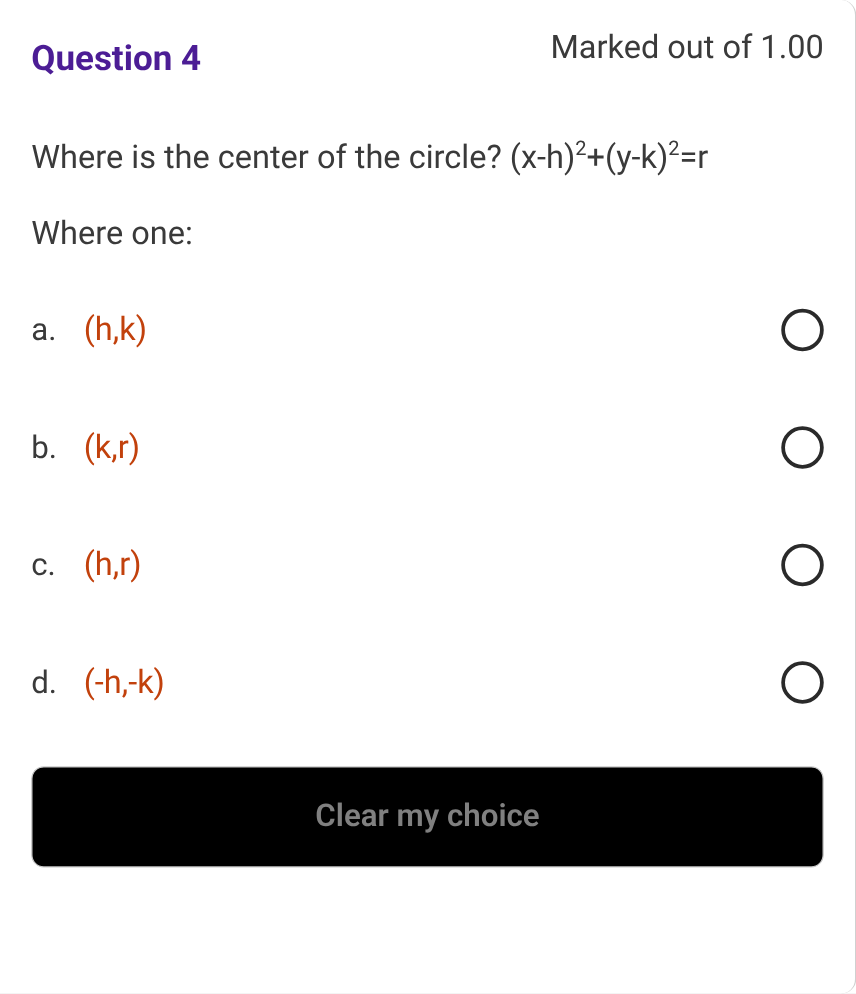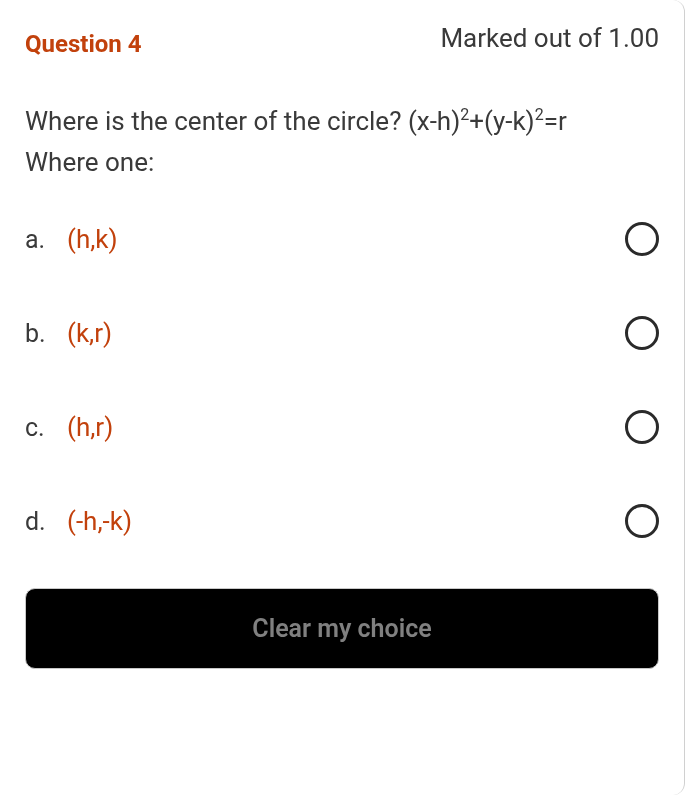--- a/index.html
+++ b/index.html
@@ -17,35 +17,35 @@
       border-right: 1px solid #d0d0d0;
       border-radius: 0 12px 12px 0;
     }
     .header {
       display: flex;
       justify-content: space-between;
       align-items: flex-start;
       margin-bottom: 45px;
     }
     .question-title {
-      font-size: 24px;
+      font-size: 28px;
       font-weight: 700;
-      color: #c2410c;
+      color: #4c1d95;
       padding-top: 10px;
     }
     .status {
       text-align: right;
       font-size: 26px;
       color: #3a3a3a;
       line-height: 1.4;
     }
     .question-text {
       font-size: 26px;
       color: #3a3a3a;
-      margin-bottom: 8px;
+      margin-bottom: 28px;
       line-height: 1.4;
     }
     .question-text sup {
       font-size: 16px;
       vertical-align: super;
     }
     .select-one {
       font-size: 26px;
       color: #3a3a3a;
       margin-bottom: 45px;

